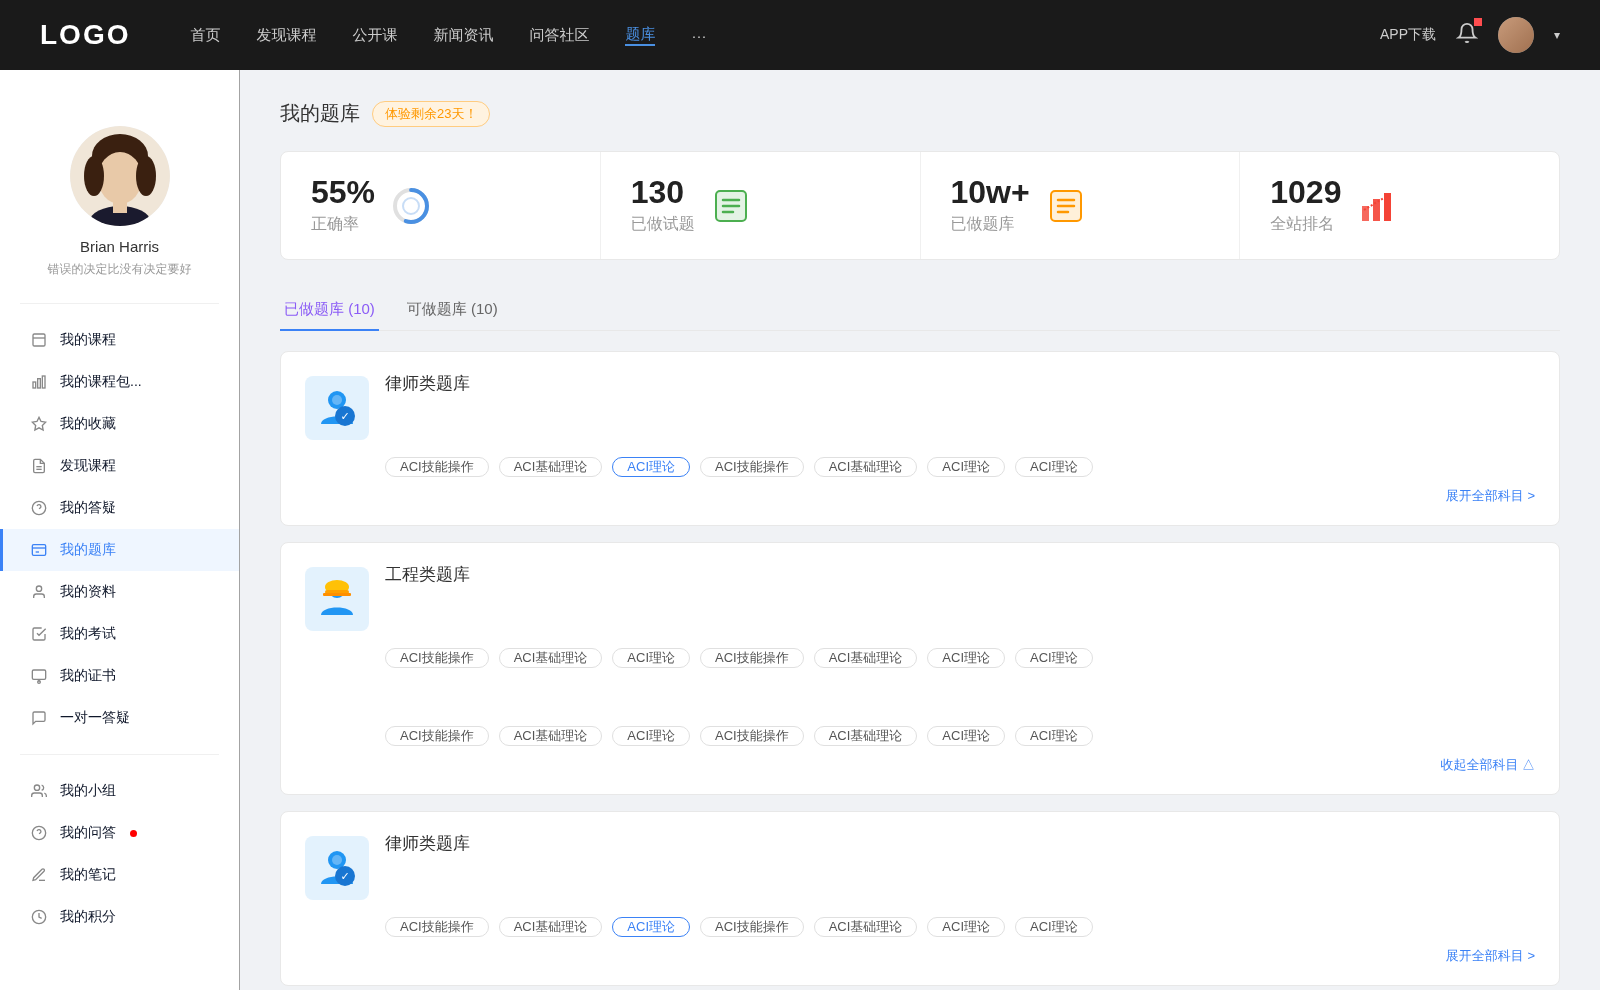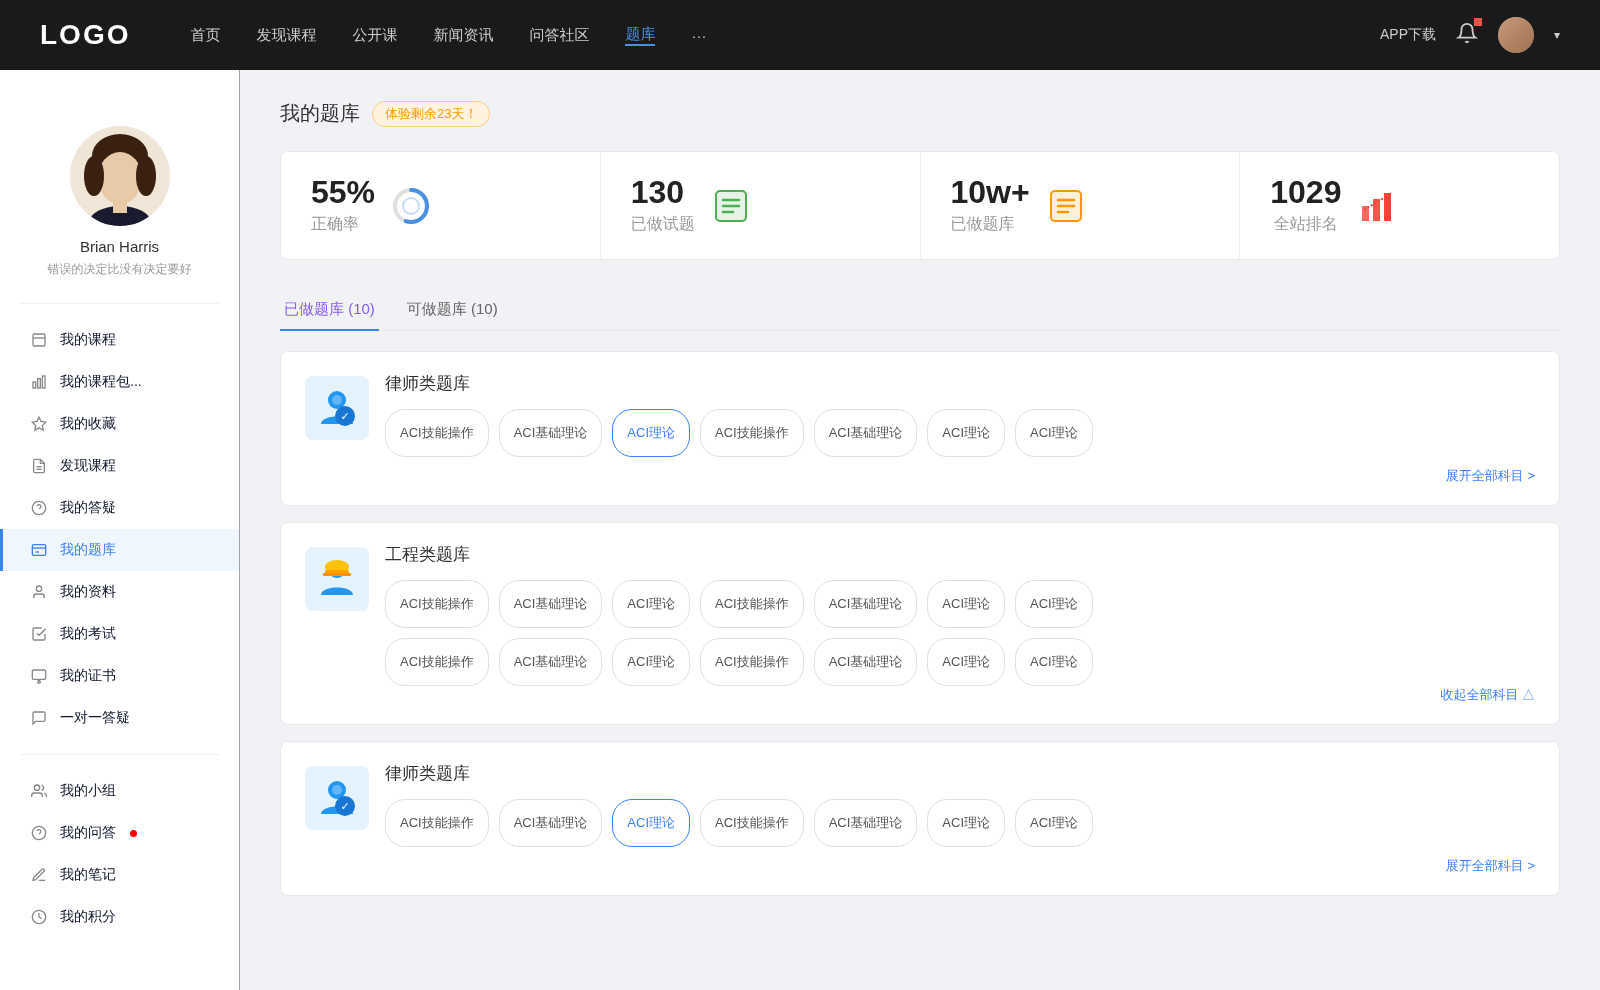--- a/index.html
+++ b/index.html
@@ -210,21 +210,21 @@
       border: 1px solid #e8e8e8;
     }
     .stat-item {
       flex: 1;
       padding: 24px 30px;
       display: flex;
       align-items: center;
       gap: 16px;
       border-right: 1px solid #f0f0f0;
     }
-    .stat-item:last-child { border-right: none; text-align: center; }
+    .stat-item:last-child { border-right: none; }
     .stat-text {}
     .stat-value {
       font-size: 32px;
       font-weight: bold;
       color: #222;
       line-height: 1;
       margin-bottom: 6px;
     }
     .stat-label {
       font-size: 16px;
@@ -260,27 +260,28 @@
 
     
     .bank-card {
       background: #fff;
       border-radius: 8px;
       border: 1px solid #e8e8e8;
       margin-bottom: 16px;
       padding: 20px 24px;
     }
     .tag {
-      padding: 14px 14px;
+      padding: 0 14px;
       border-radius: 20px;
       border: 1px solid #e0e0e0;
       font-size: 13px;
       color: #555;
       cursor: pointer;
       background: #fff;
+      margin-top: 48px;
     }
     .tag.active {
       border-color: #3b82f6;
       color: #3b82f6;
       background: #fff;
     }
   </style>
 </head>
 <body>
 
@@ -603,21 +604,21 @@
           </div>
           <div style="display:flex;flex-wrap:wrap;gap:10px;">
             <span class="tag">ACI技能操作</span>
             <span class="tag">ACI基础理论</span>
             <span class="tag">ACI理论</span>
             <span class="tag">ACI技能操作</span>
             <span class="tag">ACI基础理论</span>
             <span class="tag">ACI理论</span>
             <span class="tag">ACI理论</span>
           </div>
-          <div style="text-align:right;color:#3b82f6;font-size:13px;cursor:pointer;">收起全部科目 △</div>
+          <div style="text-align:right;color:#3b82f6;font-size:13px;cursor:pointer;margin-top:10px;">收起全部科目 △</div>
         </div>
       </div>
     </div>
 
     <div class="bank-card">
       <div style="display:flex;align-items:flex-start;gap:0;">
         <div style="width:80px;flex-shrink:0;display:flex;align-items:flex-start;padding-top:4px;">
           <div style="width:64px;height:64px;background:#e3f2fd;border-radius:8px;display:flex;align-items:center;justify-content:center;">
             <svg width="44" height="44" viewBox="0 0 44 44">
               <circle cx="22" cy="14" r="9" fill="#2196F3"></circle>

